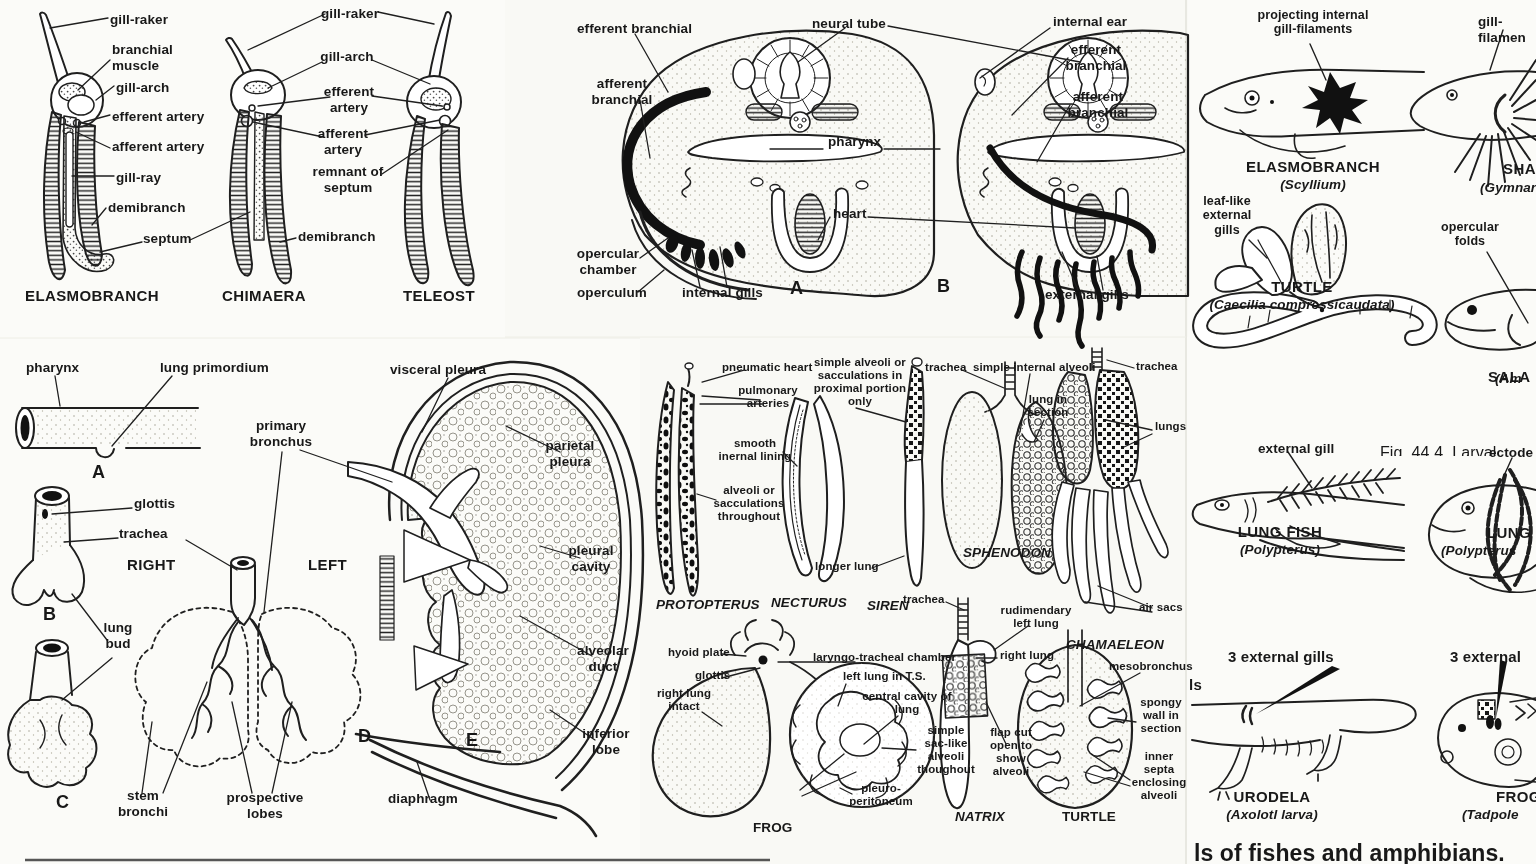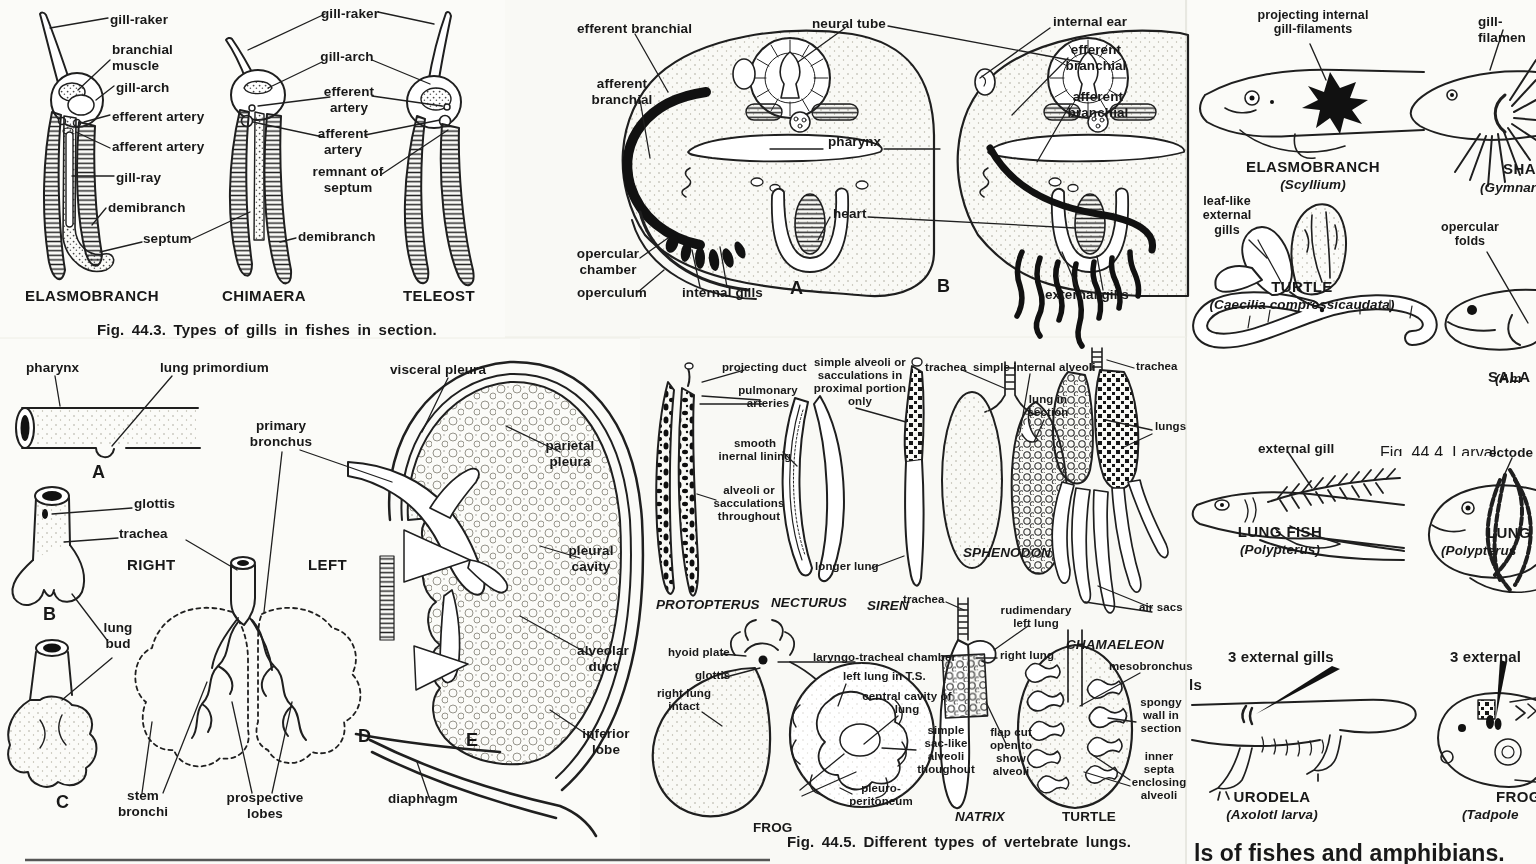--- a/index.html
+++ b/index.html
@@ -361,21 +361,20 @@
 <div class="L C" style="left:349px;top:84px">efferent
 artery</div>
 <div class="L C" style="left:343px;top:126px">afferent
 artery</div>
 <div class="L C" style="left:348px;top:164px">remnant of
 septum</div>
 <div class="L" style="left:298px;top:229px">demibranch</div>
 <div class="L C nm" style="left:92px;top:287px">ELASMOBRANCH</div>
 <div class="L C nm" style="left:264px;top:287px">CHIMAERA</div>
 <div class="L C nm" style="left:439px;top:287px">TELEOST</div>
-<div class="L cap" style="left:97px;top:321px"><b>Fig. 44.3.</b> <span>Types of gills in fishes in section.</span></div>
 
 <div class="L" style="left:577px;top:21px">efferent branchial</div>
 <div class="L C" style="left:622px;top:76px">afferent
 branchial</div>
 <div class="L" style="left:812px;top:16px">neural tube</div>
 <div class="L" style="left:1053px;top:14px">internal ear</div>
 <div class="L C" style="left:1096px;top:42px">efferent
 branchial</div>
 <div class="L C" style="left:1098px;top:89px">afferent
 branchial</div>
@@ -444,21 +443,21 @@
 <div class="L C" style="left:570px;top:438px">parietal
 pleura</div>
 <div class="L C" style="left:591px;top:543px">pleural
 cavity</div>
 <div class="L C" style="left:603px;top:643px">alveolar
 duct</div>
 <div class="L C" style="left:606px;top:726px">inferior
 lobe</div>
 <div class="L" style="left:388px;top:791px">diaphragm</div>
 
-<div class="L s" style="left:722px;top:361px">projecting duct</div>
+<div class="L s" style="left:722px;top:361px">pneumatic heart</div>
 <div class="L C s" style="left:768px;top:384px">pulmonary
 arteries</div>
 <div class="L C s" style="left:755px;top:437px">smooth
 inernal lining</div>
 <div class="L C s" style="left:749px;top:484px">alveoli or
 sacculations
 throughout</div>
 <div class="L sp" style="left:656px;top:597px">PROTOPTERUS</div>
 <div class="L C s" style="left:860px;top:356px">simple alveoli or
 sacculations in
@@ -502,15 +501,14 @@
 <div class="L sp" style="left:955px;top:809px">NATRIX</div>
 <div class="L C s" style="left:1161px;top:696px">spongy
 wall in
 section</div>
 <div class="L C s" style="left:1159px;top:750px">inner
 septa
 enclosing
 alveoli</div>
 <div class="L up" style="left:1062px;top:809px">TURTLE</div>
 <div class="L up" style="left:753px;top:820px">FROG</div>
-<div class="L cap" style="left:787px;top:833px"><b>Fig. 44.5.</b> <span>Different types of vertebrate lungs.</span></div>
 
 </div>
 
 </body></html>

